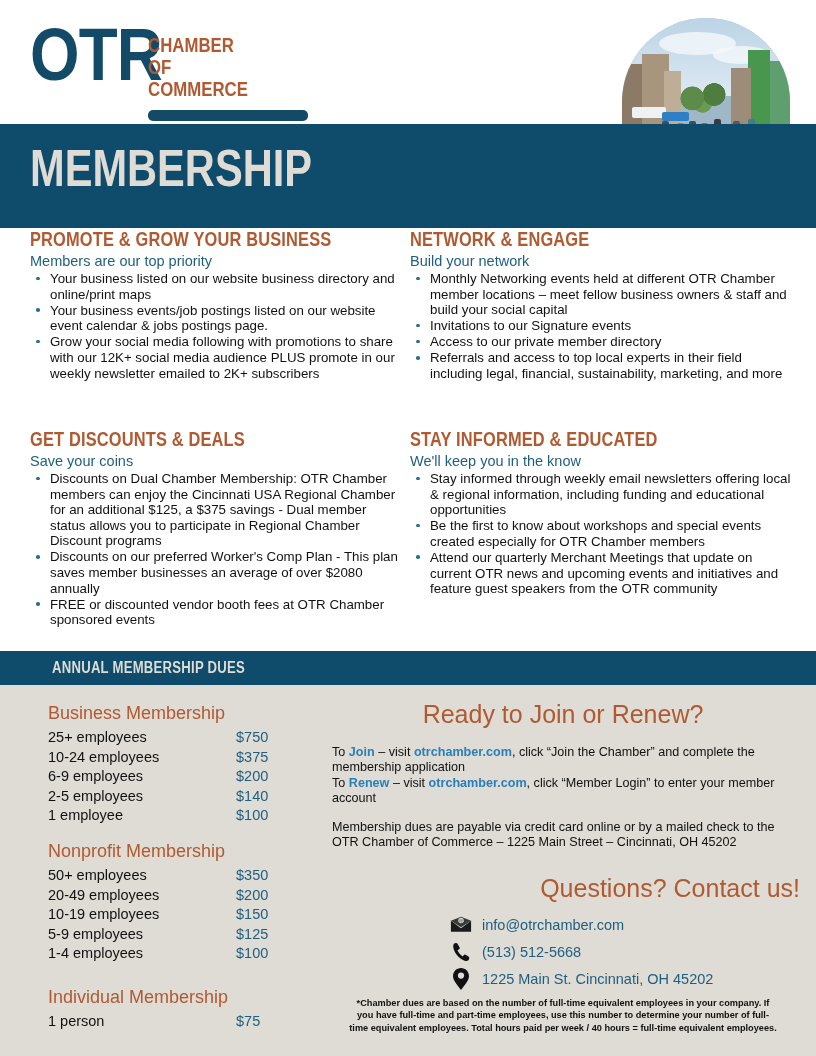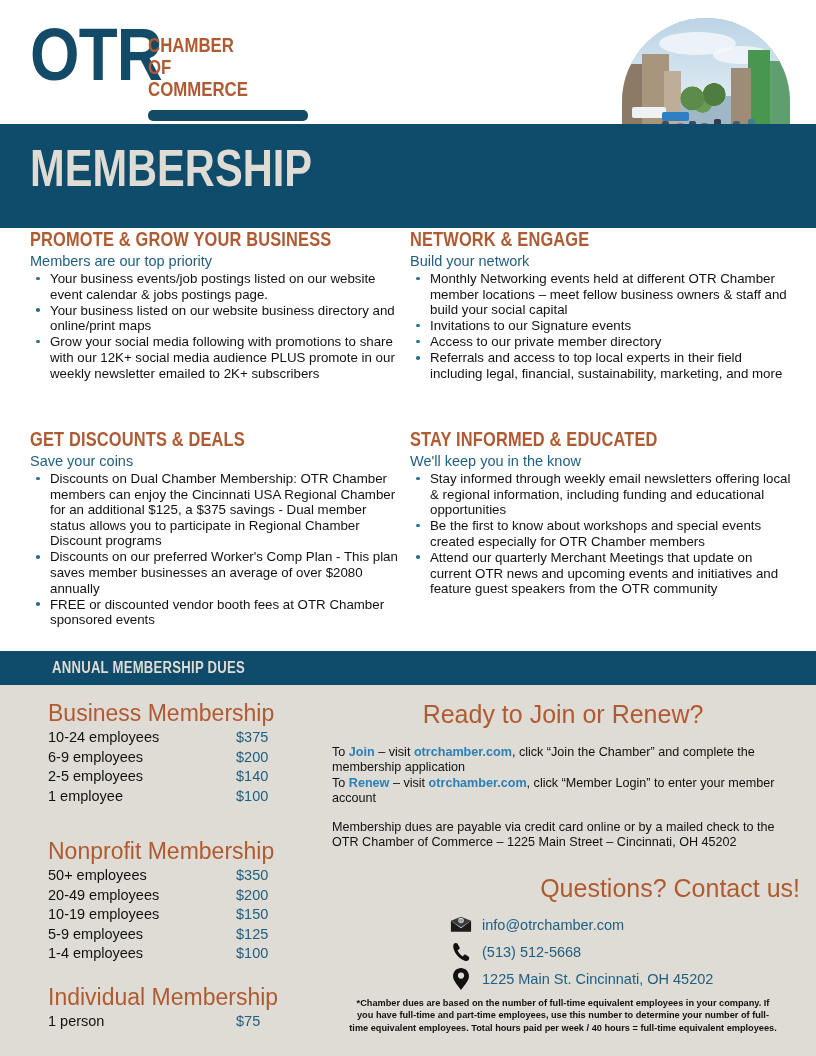--- a/index.html
+++ b/index.html
@@ -91,21 +91,21 @@
     position:absolute;left:52px;top:7px;
     font-weight:bold;font-size:16px;line-height:20px;color:#DEDCD4;letter-spacing:0.3px;
     transform:scaleX(0.82);transform-origin:left top;
   }
 
   
   .lower{position:absolute;left:0;top:685px;width:816px;height:371px;background:#DEDCD4;}
 
   .tier{position:absolute;left:48px;width:248px;}
   .tier-title{
-    font-weight:normal;font-size:23px;line-height:28px;color:#B05A32;
+    font-weight:normal;font-size:18px;line-height:28px;color:#B05A32;
     margin:0 0 1px 0;white-space:nowrap;
   }
   .tier-row{
     display:flex;font-size:14.5px;line-height:19.6px;color:#111;
   }
   .tier-row .lbl{width:188px;}
   .tier-row .amt{color:#1F5E80;}
   .tier-biz{top:14px;}
   .tier-np{top:152px;}
   .tier-ind{top:298px;}
@@ -181,22 +181,22 @@
       <div class="band-title">MEMBERSHIP</div>
     </div>
   </div>
 
   <div class="benefits">
 
     <div class="sec sec-l sec-1">
       <h2>PROMOTE &amp; GROW YOUR BUSINESS</h2>
       <h3>Members are our top priority</h3>
       <ul>
+        <li>Your business listed on our website business directory and online/print maps</li>
         <li>Your business events/job postings listed on our website event calendar &amp; jobs postings page.</li>
-        <li>Your business listed on our website business directory and online/print maps</li>
         <li>Grow your social media following with promotions to share with our 12K+ social media audience PLUS promote in our weekly newsletter emailed to 2K+ subscribers</li>
       </ul>
     </div>
 
     <div class="sec sec-r sec-1">
       <h2>NETWORK &amp; ENGAGE</h2>
       <h3>Build your network</h3>
       <ul>
         <li>Monthly Networking events held at different OTR Chamber member locations – meet fellow business owners &amp; staff and build your social capital</li>
         <li>Invitations to our Signature events</li>
@@ -227,20 +227,24 @@
   </div>
 
   <div class="dues-band">
     <span>ANNUAL MEMBERSHIP DUES</span>
   </div>
 
   <div class="lower">
 
     <div class="tier tier-biz">
       <div class="tier-title">Business Membership</div>
+      <div class="tier-row">
+        <span class="lbl">25+ employees</span>
+        <span class="amt">$750</span>
+      </div>
       <div class="tier-row">
         <span class="lbl">10-24 employees</span>
         <span class="amt">$375</span>
       </div>
       <div class="tier-row">
         <span class="lbl">6-9 employees</span>
         <span class="amt">$200</span>
       </div>
       <div class="tier-row">
         <span class="lbl">2-5 employees</span>

